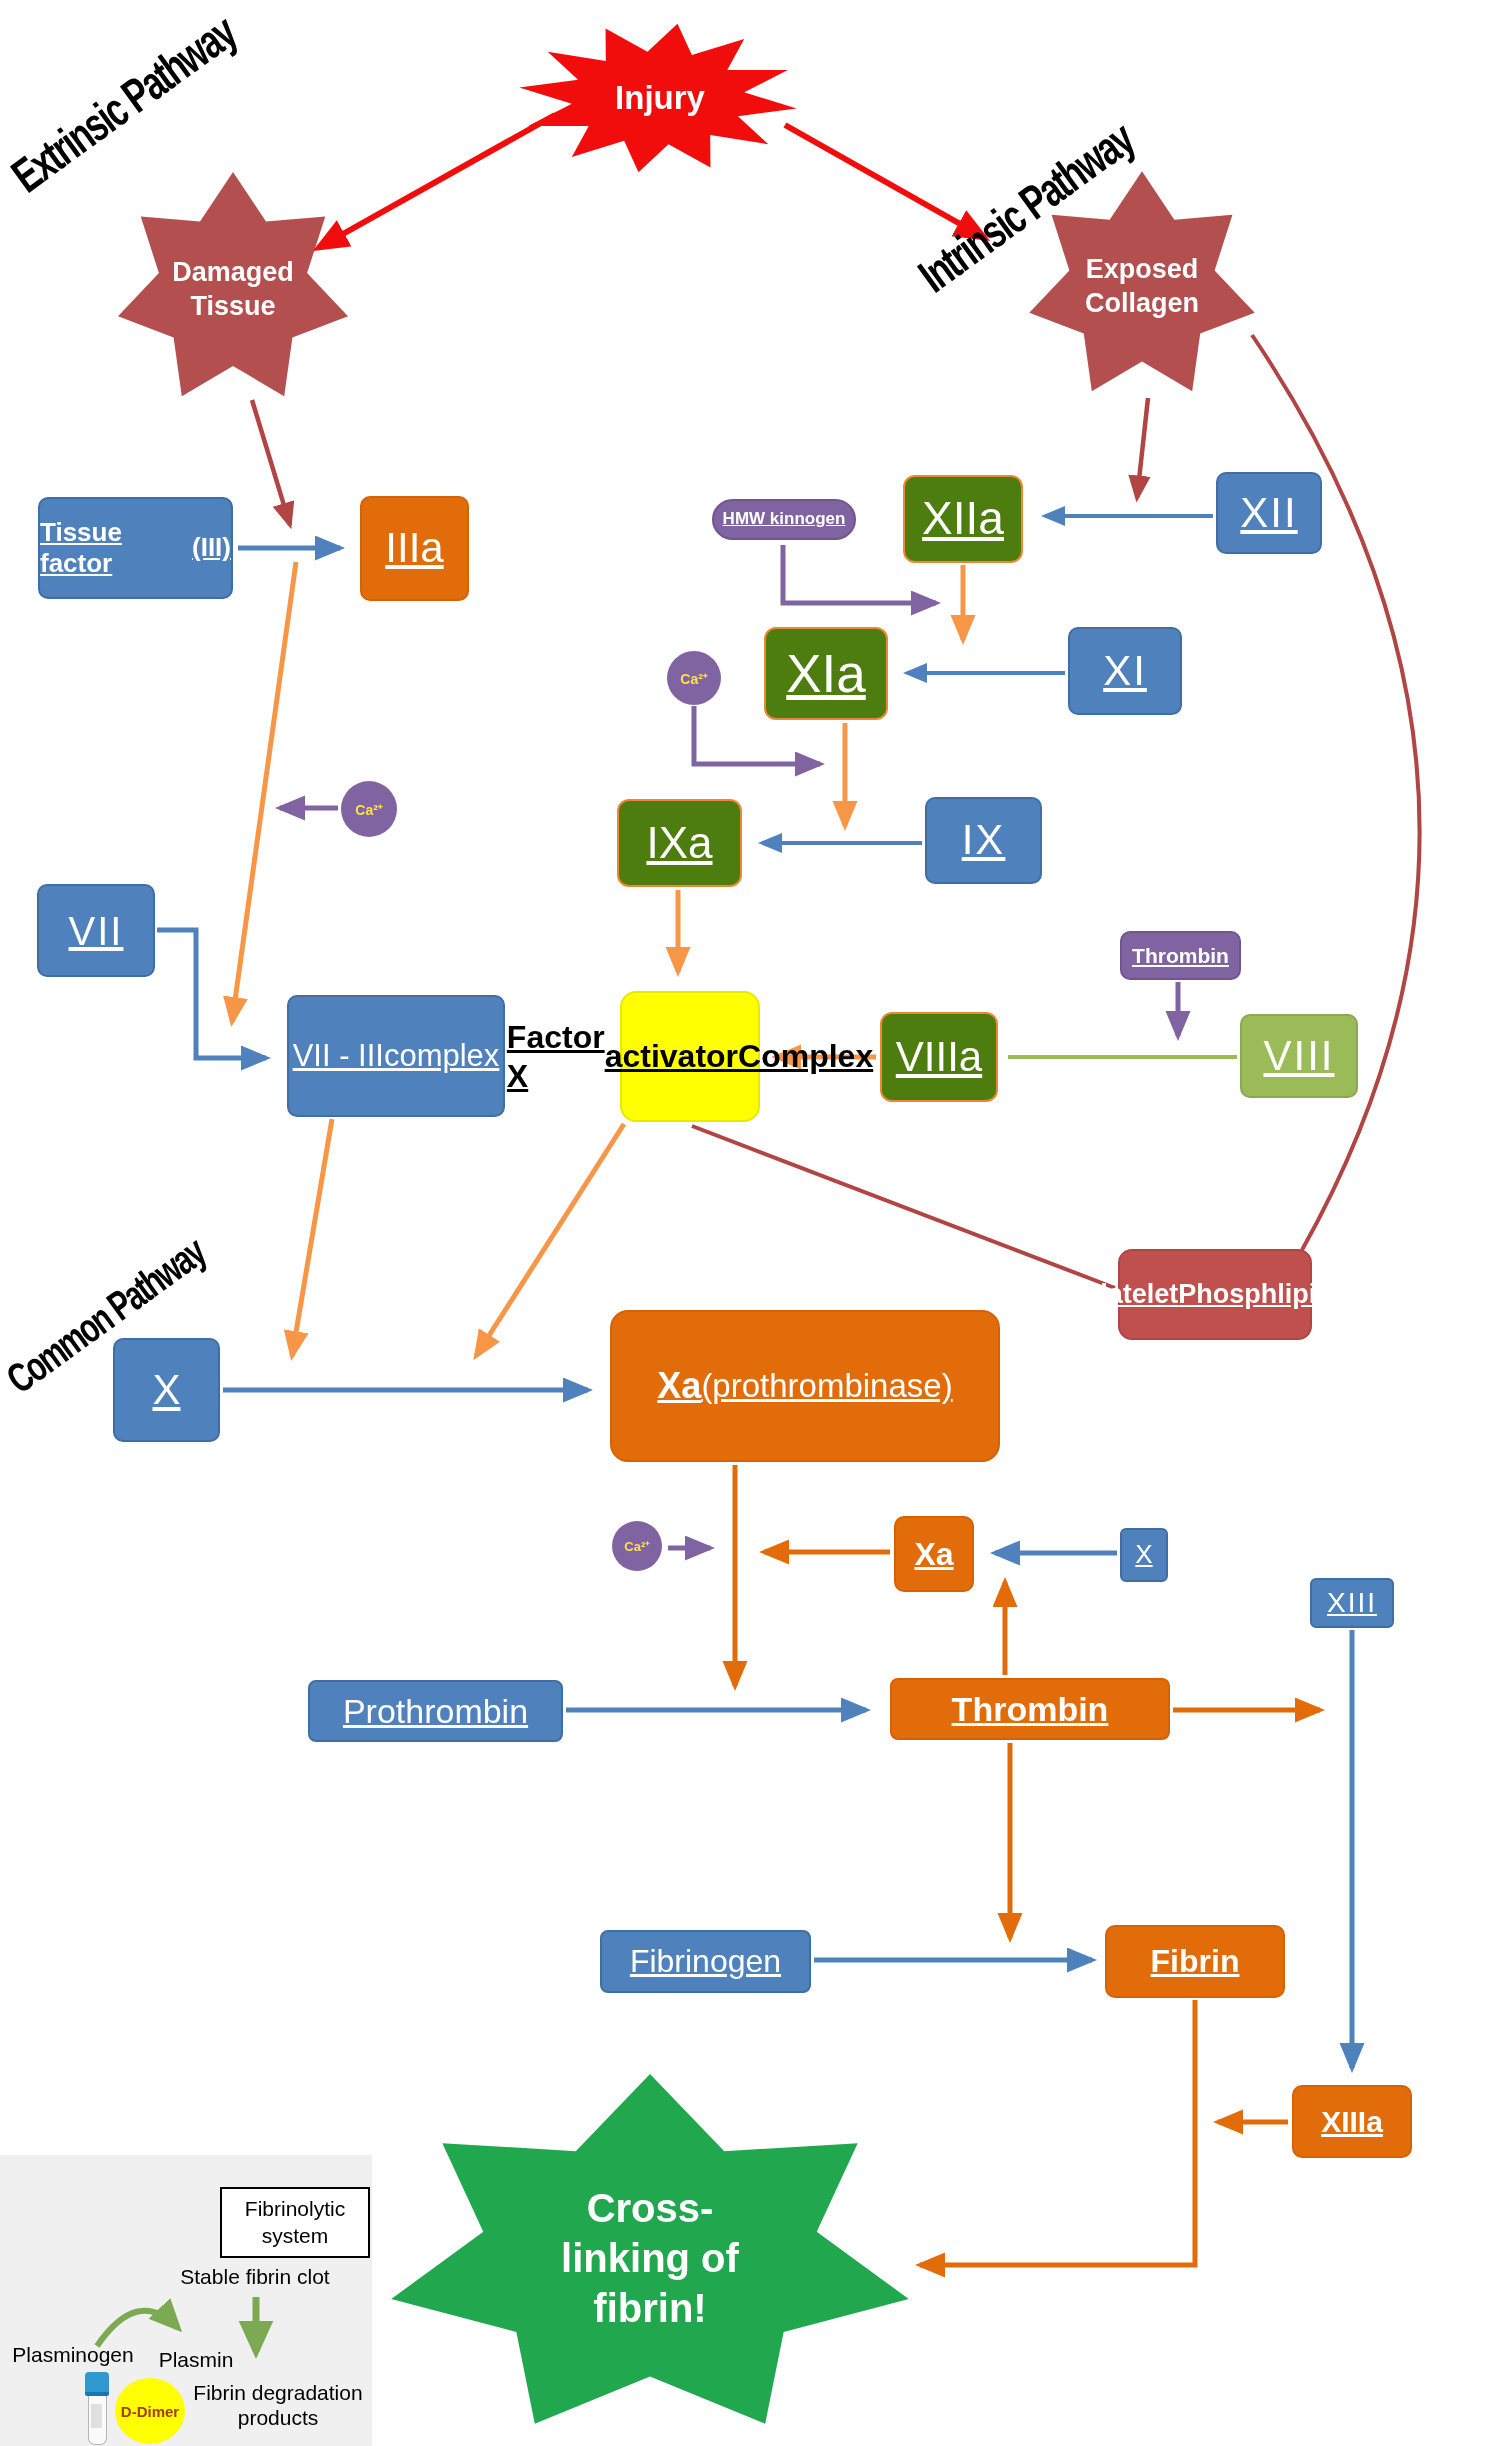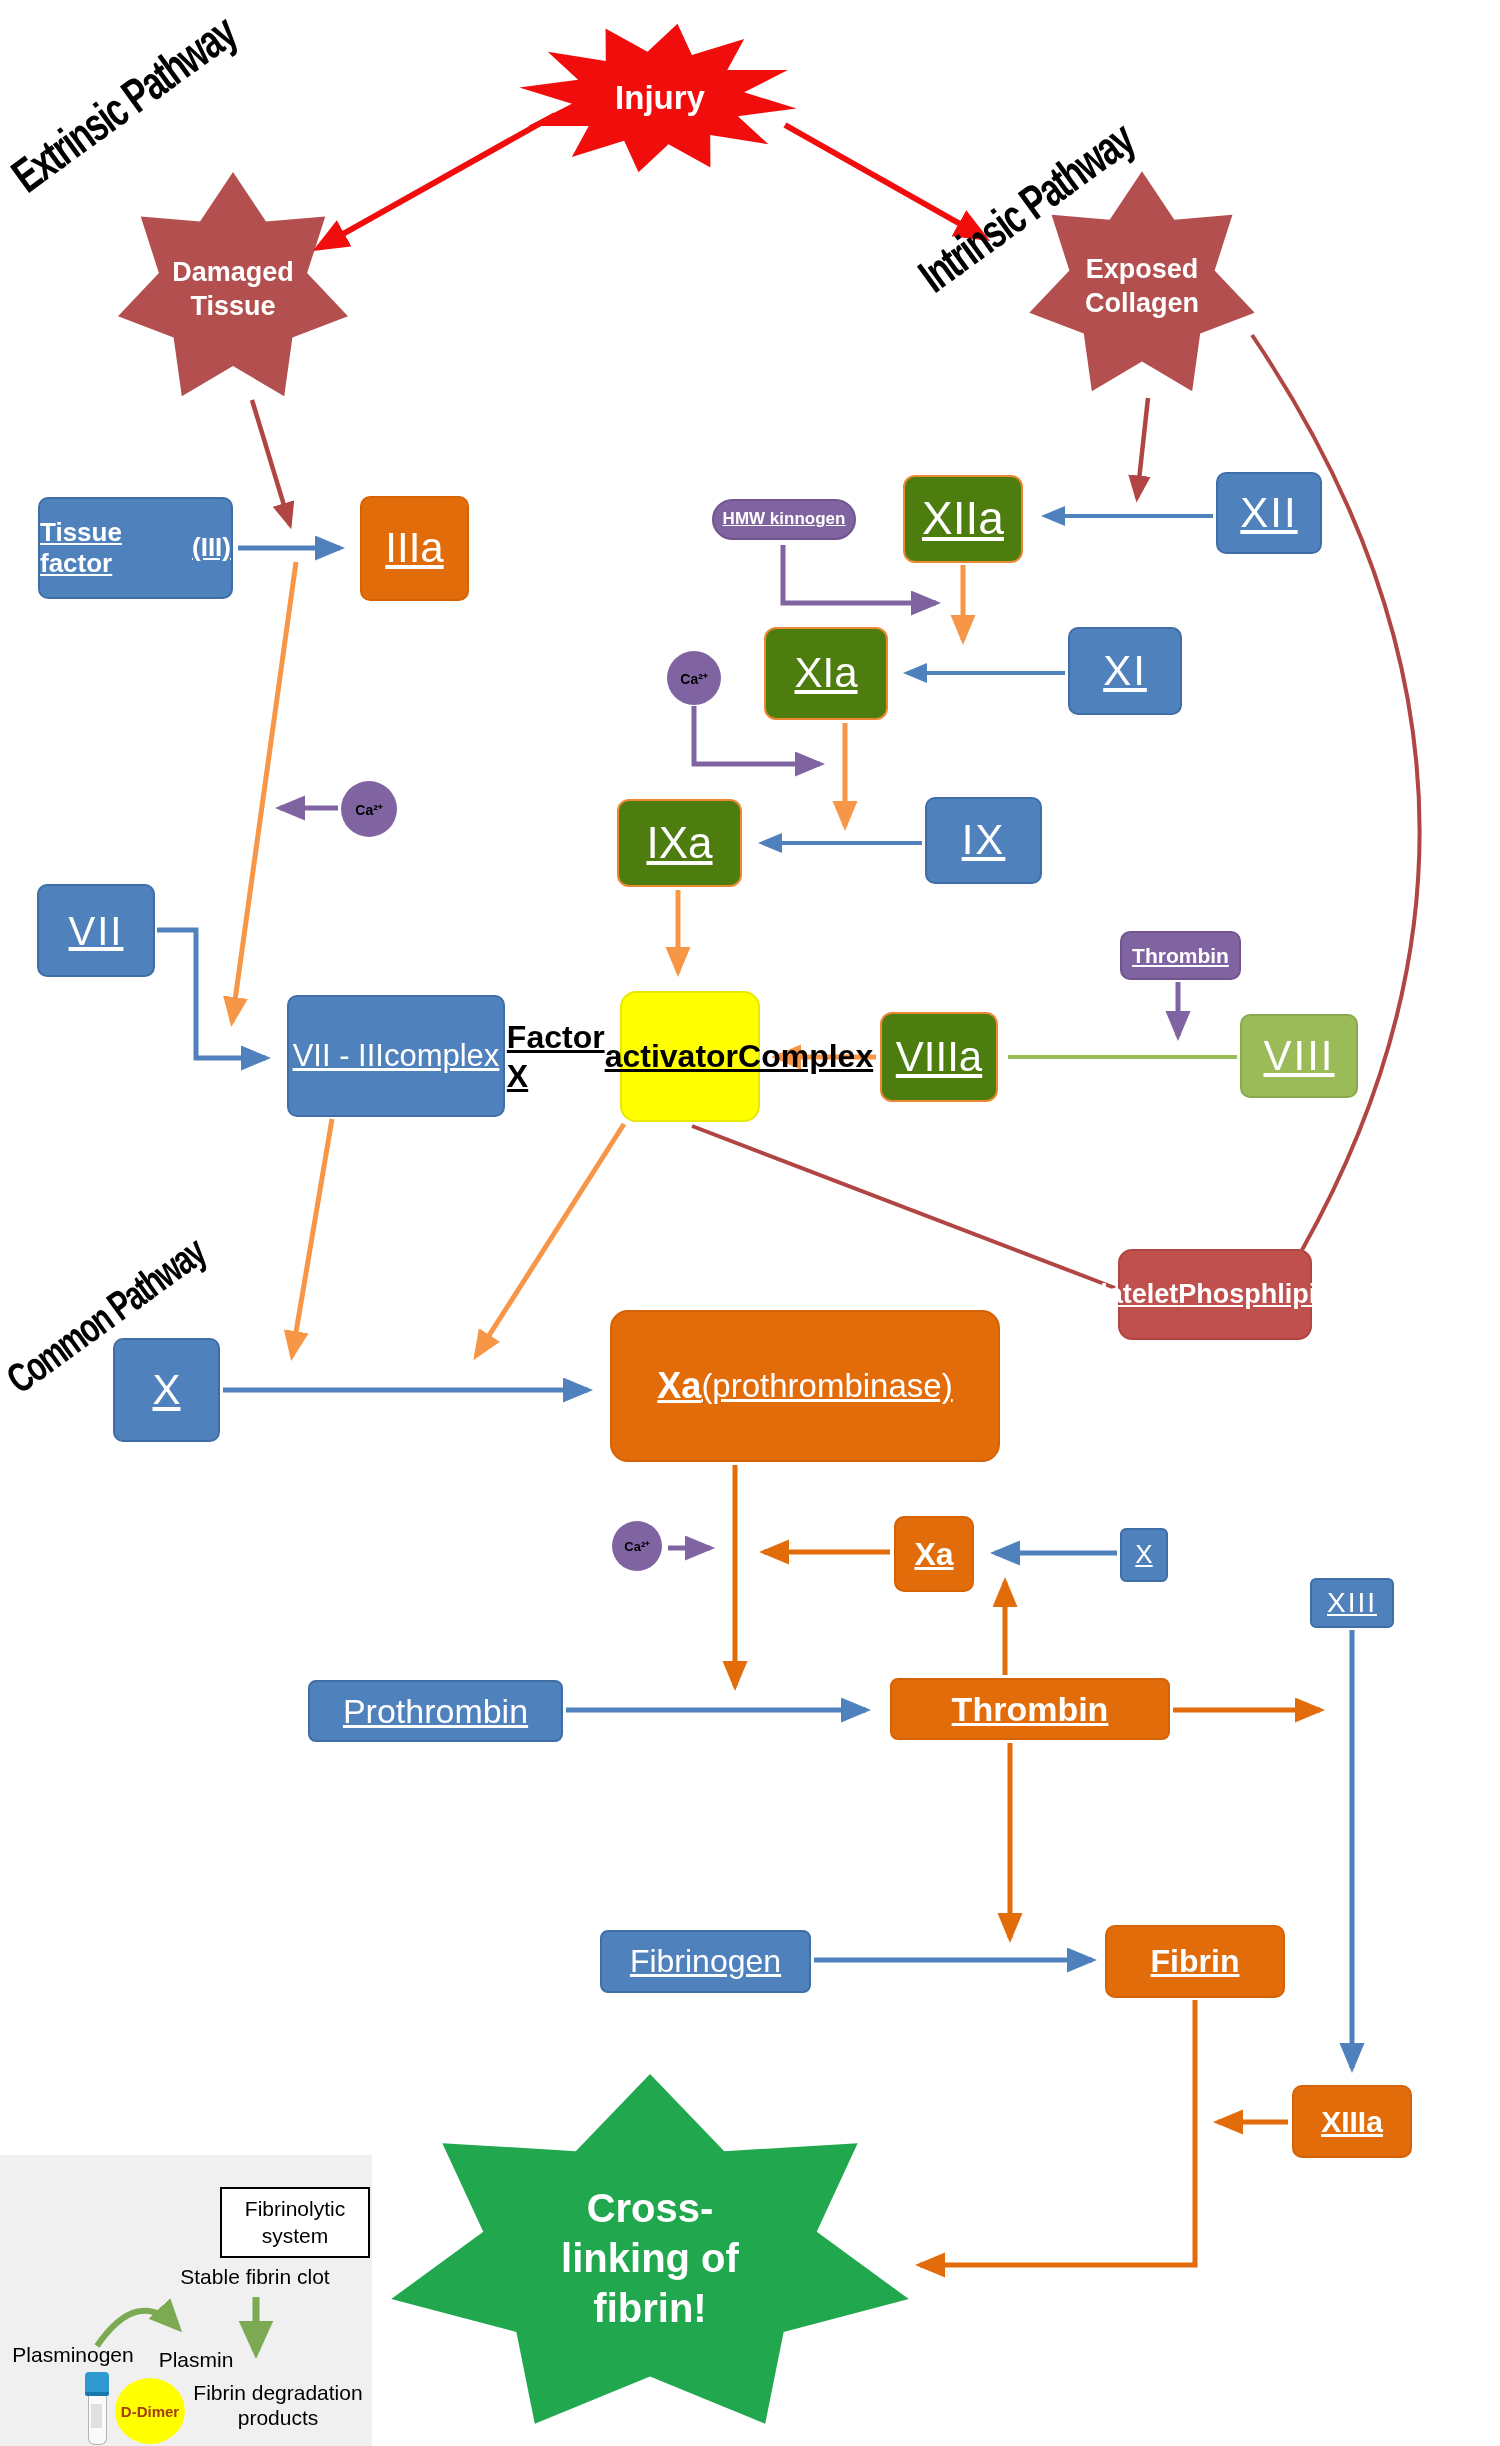--- a/index.html
+++ b/index.html
@@ -13,21 +13,21 @@
   .b-dorange{background:#e36c0a;border:2px solid #d56306;border-radius:10px;}
   .b-green{background:#9bbb59;border:2px solid #8aa94c;border-radius:10px;}
   .b-red{background:#c0504d;border:2px solid #b04543;border-radius:14px;}
   .b-purple{background:#8064a2;border:2px solid #71558f;border-radius:10px;}
   .b-yellow{background:#ffff00;border:2px solid #e8e800;border-radius:16px;color:#000;}
   .pill{border-radius:22px;}
   .startext{position:absolute;display:flex;flex-direction:column;align-items:center;justify-content:center;
             text-align:center;color:#fff;font-weight:bold;z-index:3;line-height:1.25;}
   .pathway-label{position:absolute;z-index:3;color:#000;font-weight:900;white-space:nowrap;
                  letter-spacing:-2px;}
-  .ca{position:absolute;border-radius:50%;background:#8064a2;color:#000000;display:flex;align-items:center;
+  .ca{position:absolute;border-radius:50%;background:#8064a2;color:#fde047;display:flex;align-items:center;
       justify-content:center;font-weight:bold;z-index:2;}
   #fibpanel{position:absolute;left:0;top:2155px;width:372px;height:291px;background:#f0f0f0;z-index:0;}
   .paneltext{position:absolute;color:#000;z-index:2;text-align:center;line-height:1.2;}
   #fibbox{position:absolute;left:220px;top:2187px;width:146px;height:67px;background:#fff;
           border:2px solid #000;display:flex;flex-direction:column;align-items:center;justify-content:center;
           font-size:21px;color:#000;z-index:2;line-height:1.25;}
   #ddimer{position:absolute;left:115px;top:2378px;width:70px;height:66px;background:#ffff00;border-radius:50%;
           display:flex;align-items:center;justify-content:center;color:#a33e0f;font-weight:bold;
           font-size:15px;z-index:2;}
   #tube{position:absolute;left:84px;top:2372px;width:26px;height:74px;z-index:2;}
@@ -140,21 +140,21 @@
   </div>
 
   <div class="node b-blue" style="left:38px;top:497px;width:195px;height:102px;font-size:26px;font-weight:bold;">
     <span>Tissue factor</span>
       <span>(III)</span>
   </div>
   <div class="node b-dorange" style="left:360px;top:496px;width:109px;height:105px;font-size:42px;">IIIa</div>
   <div class="node b-purple pill" style="left:712px;top:499px;width:144px;height:41px;font-size:17px;font-weight:bold;">HMW kinnogen</div>
   <div class="node b-orange" style="left:903px;top:475px;width:120px;height:88px;font-size:46px;">XIIa</div>
   <div class="node b-blue" style="left:1216px;top:472px;width:106px;height:82px;font-size:42px;letter-spacing:2px;">XII</div>
-  <div class="node b-orange" style="left:764px;top:627px;width:124px;height:93px;font-size:42px;">XIa</div>
+  <div class="node b-orange" style="left:764px;top:627px;width:124px;height:93px;font-size:53px;">XIa</div>
   <div class="node b-blue" style="left:1068px;top:627px;width:114px;height:88px;font-size:42px;letter-spacing:2px;">XI</div>
   <div class="node b-orange" style="left:617px;top:799px;width:125px;height:88px;font-size:44px;">IXa</div>
   <div class="node b-blue" style="left:925px;top:797px;width:117px;height:87px;font-size:42px;letter-spacing:2px;">IX</div>
   <div class="node b-blue" style="left:37px;top:884px;width:118px;height:93px;font-size:40px;letter-spacing:2px;">VII</div>
   <div class="node b-blue" style="left:287px;top:995px;width:218px;height:122px;font-size:31px;">
     <span>VII - III</span>
       <span>complex</span>
   </div>
   <div class="node b-purple" style="left:1120px;top:931px;width:121px;height:49px;font-size:21px;font-weight:bold;">Thrombin</div>
   <div class="node b-yellow" style="left:608px;top:991px;width:140px;height:131px;font-size:32px;font-weight:bold;margin-left:12px;">

